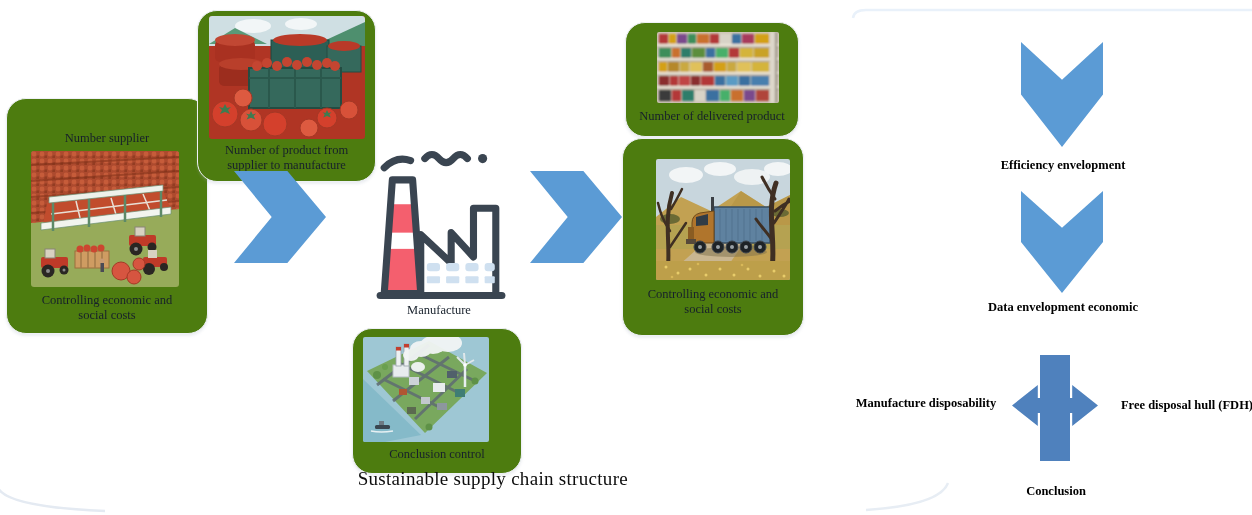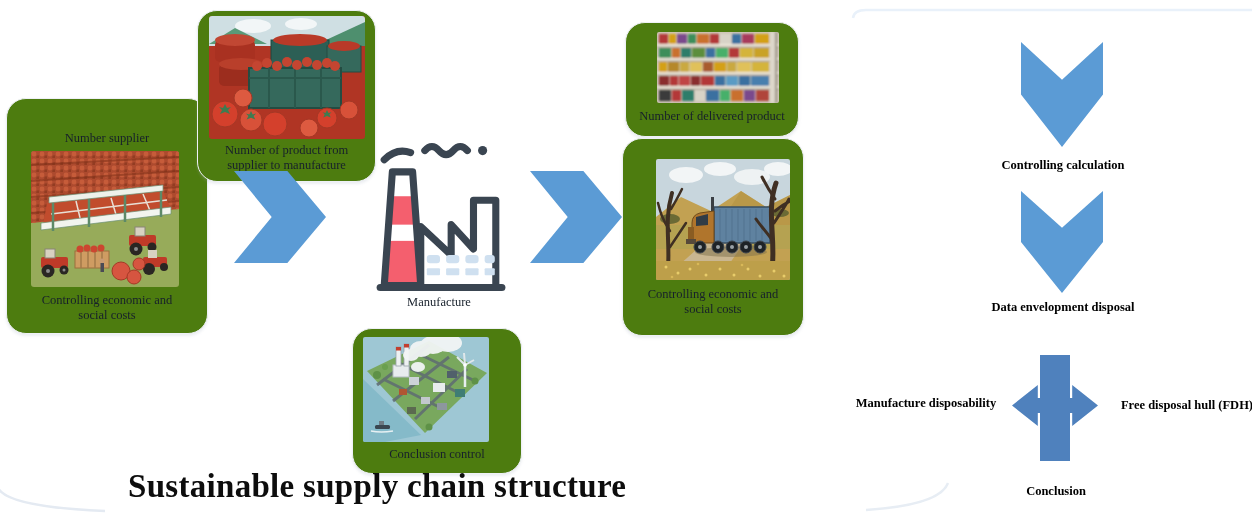--- a/index.html
+++ b/index.html
@@ -7,21 +7,21 @@
     position:relative;width:1252px;height:515px;background:#ffffff;
     font-family:"Liberation Serif","DejaVu Serif",serif;overflow:hidden;
   }
   .abs{position:absolute;}
   .card{
     position:absolute;background:#4d7c0f;border:1.5px solid #eef1f6;border-radius:20px;
     box-shadow:0 2px 3px rgba(168,179,196,.22);
   }
   .cap{font-size:12.5px;line-height:1.2;color:#17202b;text-align:center;}
   .rlabel{font-size:12.5px;font-weight:bold;color:#000;text-align:center;line-height:1.25;}
-  .title{font-size:33px;font-weight:bold;color:#0d0d0d;text-align:left;letter-spacing:.3px;}
+  .title{font-size:19px;font-weight:normal;color:#0d0d0d;text-align:right;letter-spacing:.3px;}
   .chev-right{
     background:#5b9bd5;
     clip-path:polygon(0 0,58% 0,100% 50%,58% 100%,0 100%,41% 50%);
     filter:drop-shadow(1px 2px 2px rgba(96,140,188,.45));
   }
   .chev-down{
     background:#5b9bd5;
     clip-path:polygon(0 0,50% 36%,100% 0,100% 50%,50% 100%,0 50%);
     filter:drop-shadow(1px 2px 2px rgba(96,140,188,.45));
   }
@@ -163,21 +163,21 @@
             <path d="M118,94 l1.5,3 3,-.7 -2.2,2.2 1.5,3 -3.8,-1.5 -3.8,1.5 1.5,-3 -2.2,-2.2 3,.7 Z"></path>
           </g>
         </g>
       </svg>
     </div>
     <div class="cap abs" style="left:13px;top:132px;width:151px;">Number of product from supplier to manufacture</div>
   </div>
 
   <div class="chev-right abs" style="left:234px;top:171px;width:92px;height:92px;"></div>
 
-  <div class="abs" style="left:368px;top:137px;width:142px;height:178px;">
+  <div class="abs" style="left:368px;top:145px;width:142px;height:178px;">
     <svg width="142" height="155" viewBox="0 0 140 152">
       <defs>
         <clipPath id="chimclip">
             <polygon points="24,34 44,34 52,146 16,146"></polygon>
           </clipPath>
       </defs>
       <g stroke="#3a4551" stroke-width="7" stroke-linecap="round" stroke-linejoin="round" fill="none">
         <path d="M16,22 Q28,10 42,15"></path>
         <path d="M56,13 q7,-8 14,0 q7,8 14,0 q7,-8 14,0"></path>
       </g>
@@ -420,26 +420,26 @@
         </g>
       </svg>
     </div>
     <div class="cap abs" style="left:0;top:118px;width:100%;">Conclusion control</div>
   </div>
 
   <div class="title abs" style="left:128px;top:468px;width:500px;">Sustainable supply chain structure</div>
 
   <div class="chev-down abs" style="left:1021px;top:42px;width:82px;height:105px;"></div>
 
-  <div class="rlabel abs" style="left:963px;top:158px;width:200px;">Controlling calculation</div>
+  <div class="rlabel abs" style="left:963px;top:158px;width:200px;">Efficiency envelopment</div>
 
   <div class="chev-down abs" style="left:1021px;top:191px;width:82px;height:102px;"></div>
 
   <div class="abs" style="left:938px;top:300px;width:250px;">
-    <div class="rlabel">Data envelopment disposal</div>
+    <div class="rlabel">Data envelopment economic</div>
   </div>
 
   <div class="cross-bar abs" style="left:1040px;top:355px;width:30px;height:106px;"></div>
   <div class="cross-harrow abs" style="left:1012px;top:385px;width:86px;height:41px;"></div>
 
   <div class="rlabel abs" style="left:846px;top:396px;width:160px;">Manufacture disposability</div>
 
   <div class="rlabel abs" style="left:1112px;top:398px;width:150px;">Free disposal hull (FDH)</div>
 
   <div class="rlabel abs" style="left:988px;top:484px;width:136px;">Conclusion</div>

